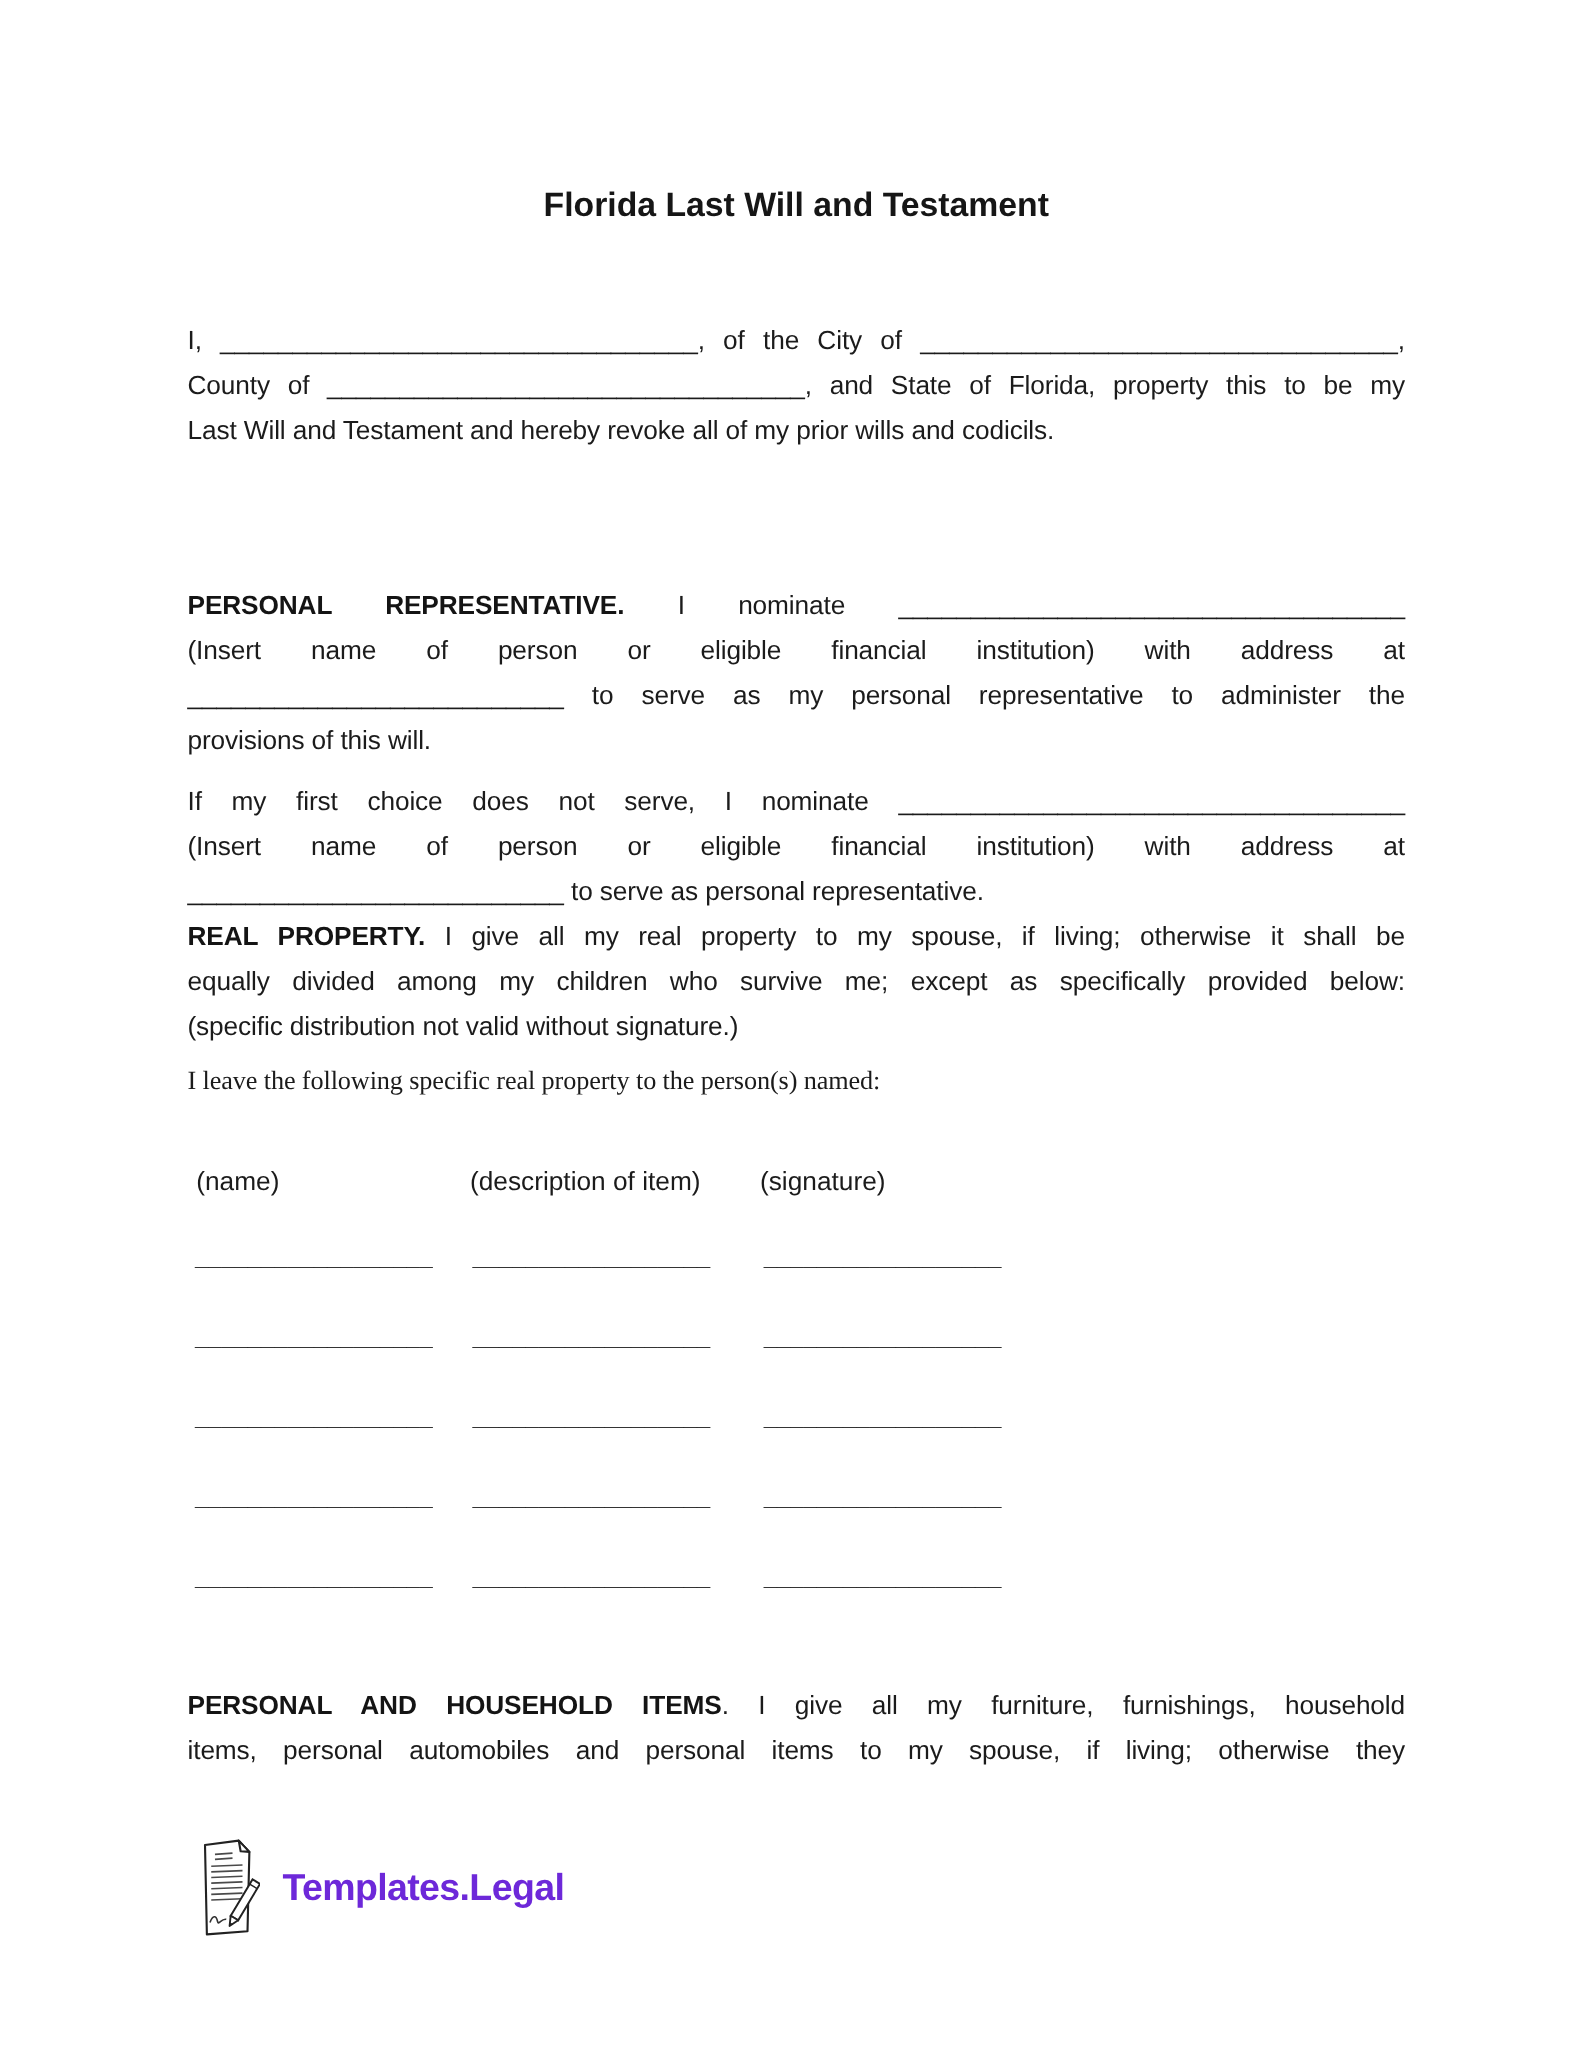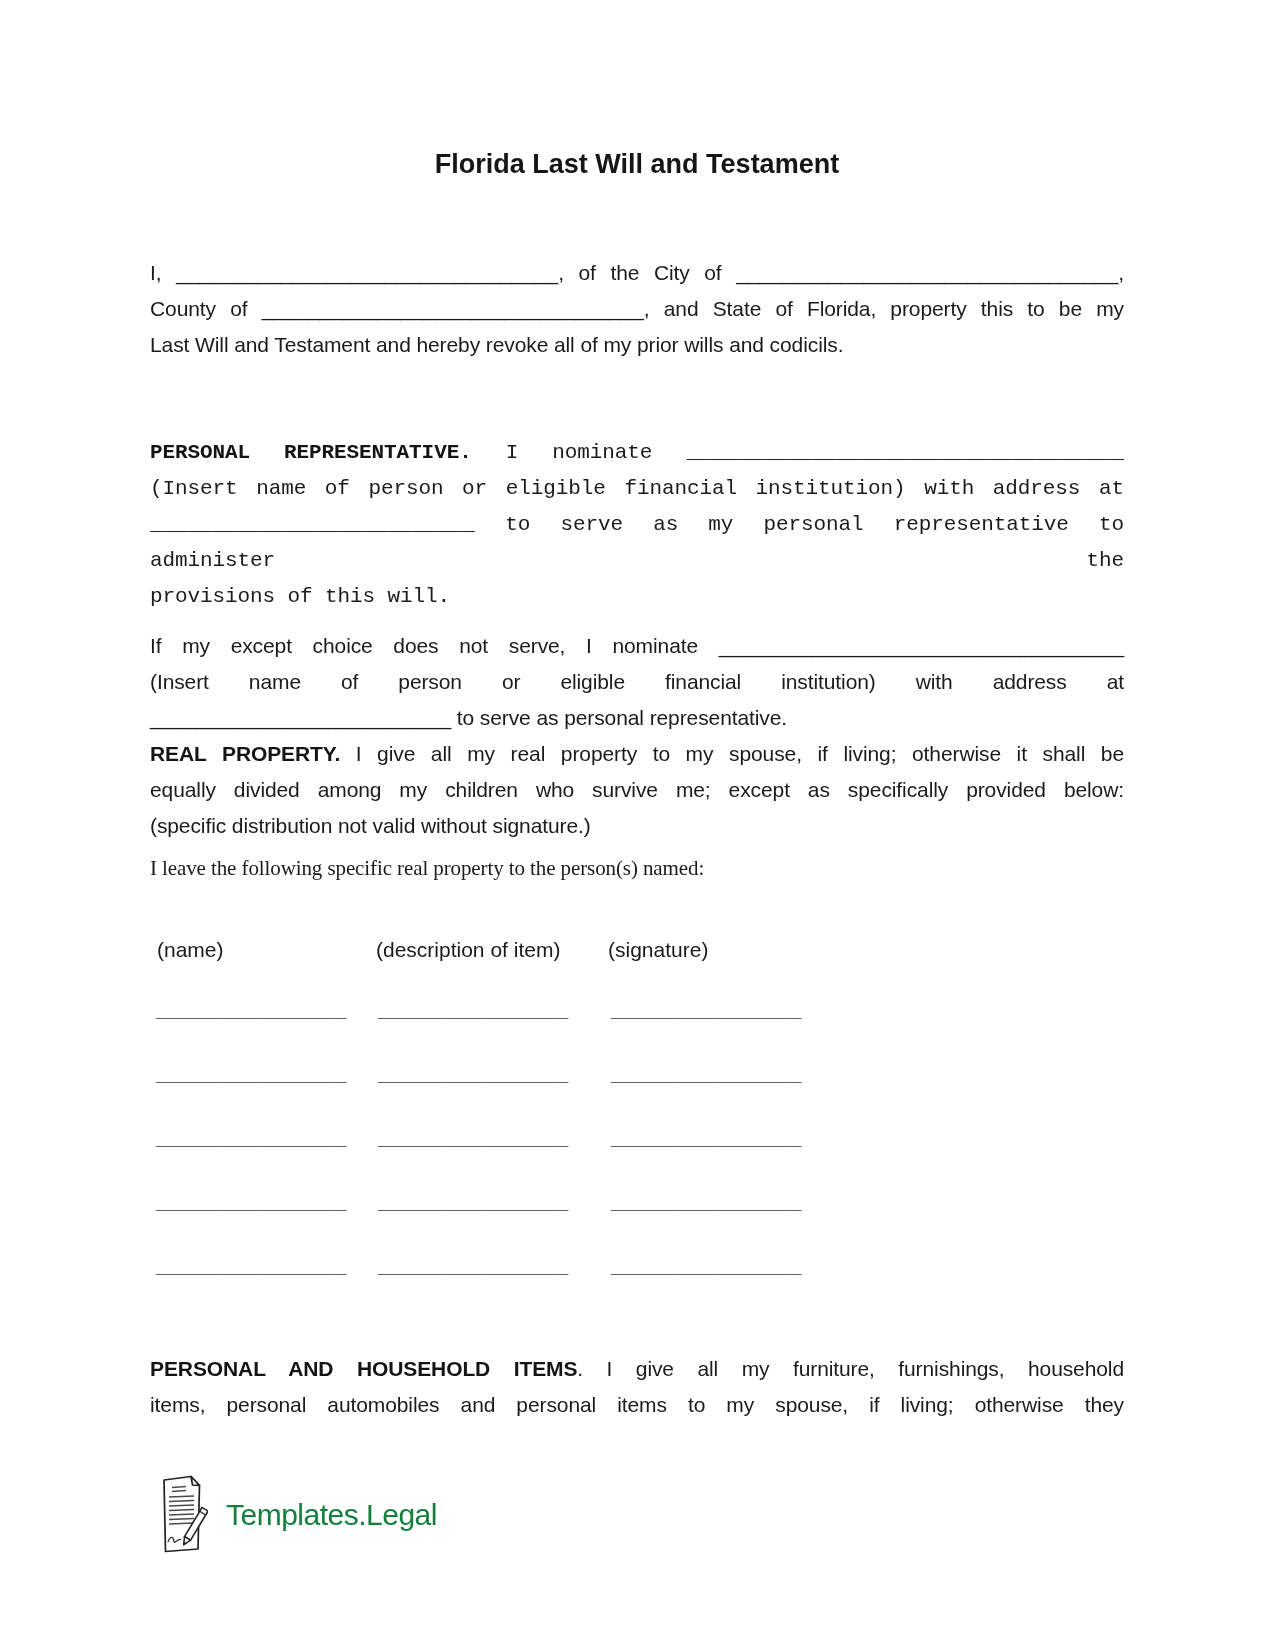--- a/index.html
+++ b/index.html
@@ -19,21 +19,21 @@
     text-align:center;color:#161616;
   }
   .doc-line{
     font-size:21px;line-height:36px;letter-spacing:-0.1px;
     text-align:justify;text-align-last:justify;
     white-space:normal;
   }
   .doc-line.end{text-align:left;text-align-last:left;}
   .doc-line b{font-weight:700;color:#141414;}
   .intro{margin-top:71px;}
-  .sec-pr1{margin-top:72px;font-family:Liberation Mono, monospace;}
+  .sec-pr1{margin-top:104px;}
   .sec-pr2{margin-top:13px;}
   .sec-rp{}
   .rp-lead{margin-top:6px;font-family:Liberation Serif, serif;}
   .tbl-header{
     margin-top:46px;padding-left:7px;
     font-size:21px;line-height:36px;
   }
   .tbl-header .hc{display:inline-block;vertical-align:baseline;}
   .tbl-header .h1{width:219px;}
   .tbl-header .h2{width:232px;}
@@ -41,21 +41,21 @@
   .blank-row{line-height:64px;height:64px;font-size:19px;white-space:nowrap;font-weight:bold;}
   .blank-row .cell{display:inline-block;vertical-align:baseline;}
   .blank-row .c1{width:222px;}
   .blank-row .c2{width:233px;}
   .sec-ph{margin-top:52px;}
   .footer{
     margin:50px 0 0 8px;
     display:flex;align-items:center;gap:18px;
   }
   .brand{
-    font-size:30px;font-weight:400;letter-spacing:-0.5px;color:#15803d;
+    font-size:30px;font-weight:700;letter-spacing:-0.5px;color:#6d28d9;
     line-height:34px;
   }
   .logo-icon{display:block;}
 </style>
 </head>
 <body>
 
 <div class="page">
   <div class="content">
 
@@ -68,21 +68,21 @@
     </div>
 
     <div class="sec-pr1">
       <div class="doc-line"><b>PERSONAL REPRESENTATIVE.</b><span> I nominate ___________________________________</span></div>
       <div class="doc-line">(Insert name of person or eligible financial institution) with address at</div>
       <div class="doc-line">__________________________ to serve as my personal representative to administer the</div>
       <div class="doc-line end">provisions of this will.</div>
     </div>
 
     <div class="sec-pr2">
-      <div class="doc-line">If my except choice does not serve, I nominate ___________________________________</div>
+      <div class="doc-line">If my first choice does not serve, I nominate ___________________________________</div>
       <div class="doc-line">(Insert name of person or eligible financial institution) with address at</div>
       <div class="doc-line end">__________________________ to serve as personal representative.</div>
     </div>
 
     <div class="sec-rp">
       <div class="doc-line"><b>REAL PROPERTY.</b><span> I give all my real property to my spouse, if living; otherwise it shall be</span></div>
       <div class="doc-line">equally divided among my children who survive me; except as specifically provided below:</div>
       <div class="doc-line end">(specific distribution not valid without signature.)</div>
     </div>
 

